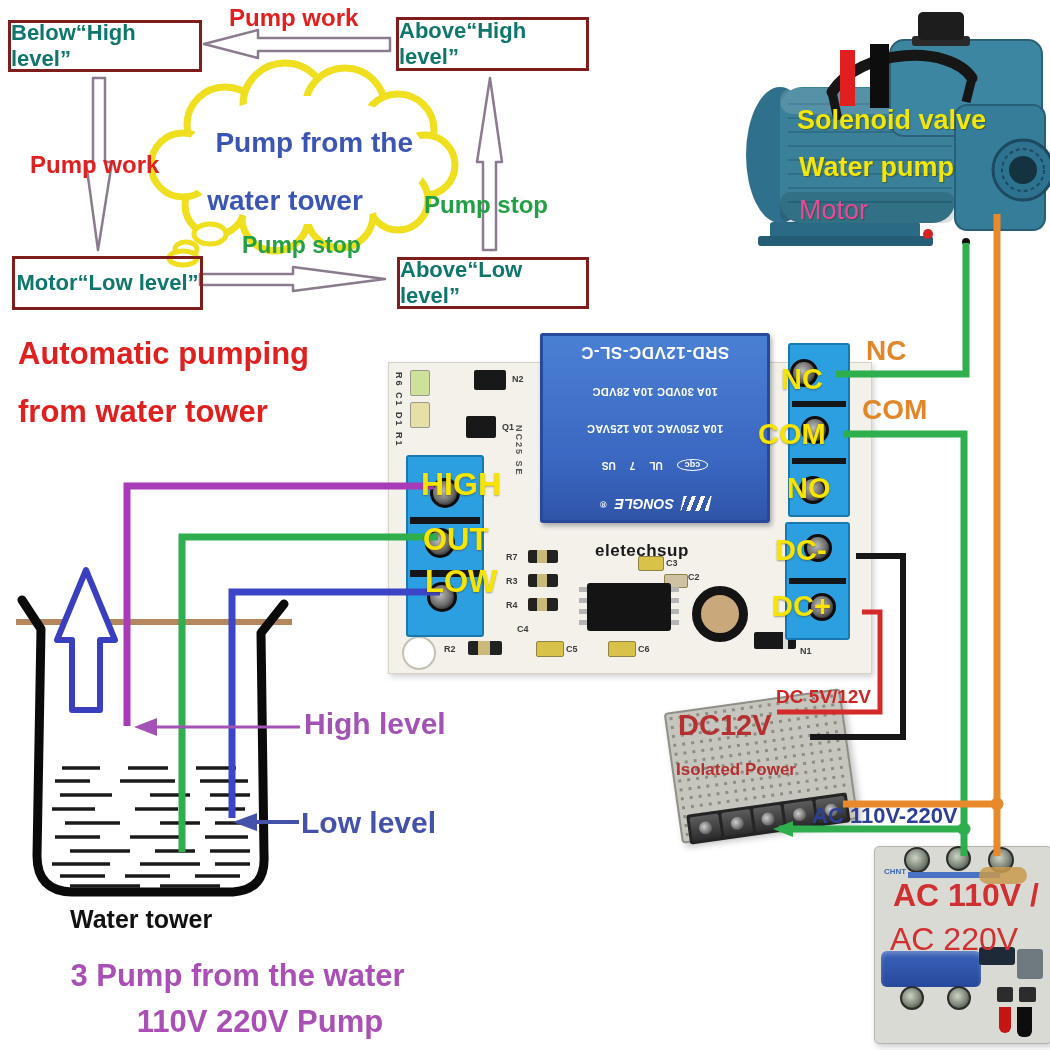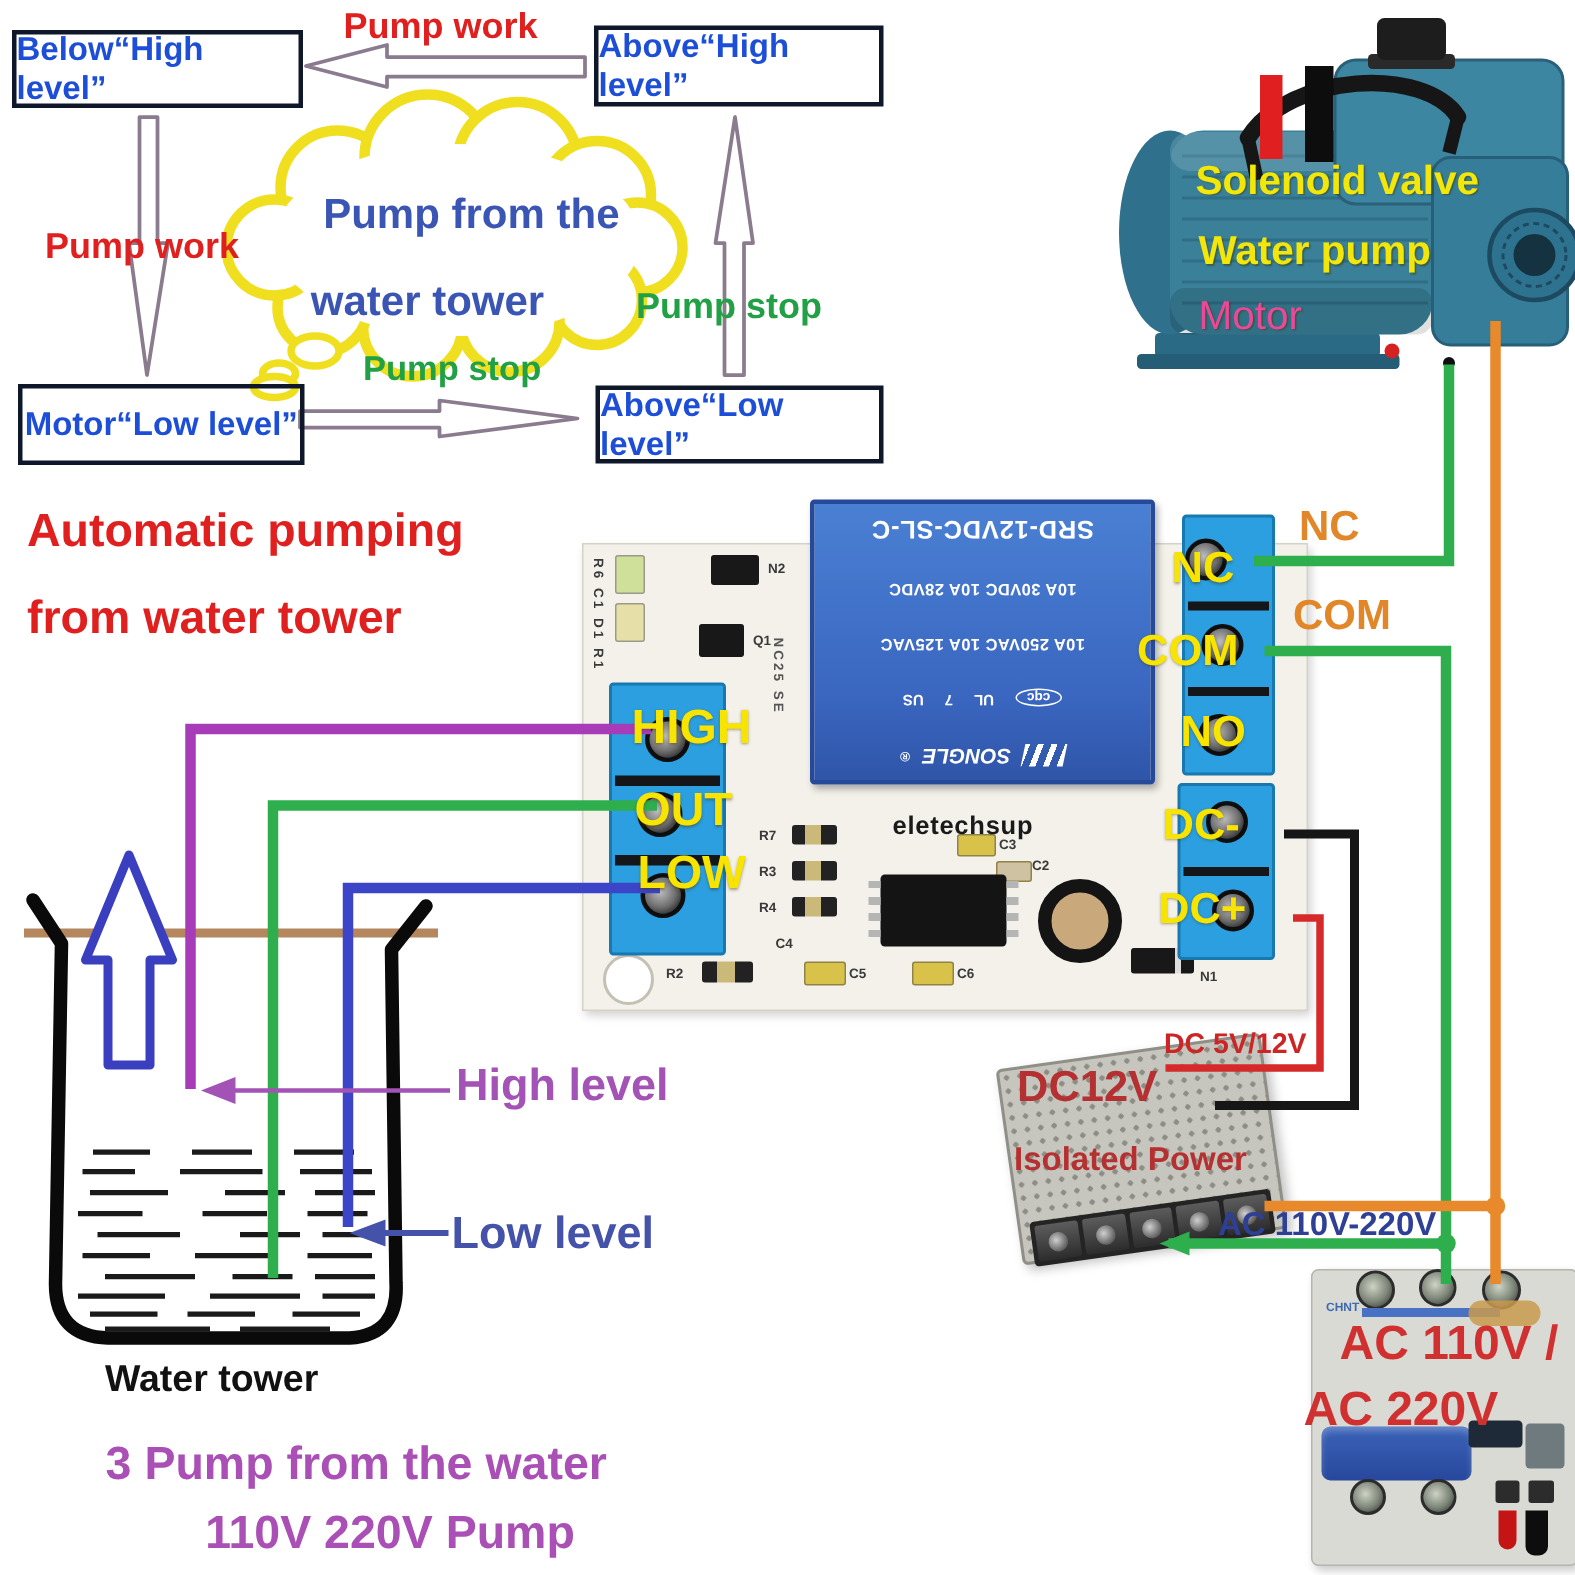--- a/index.html
+++ b/index.html
@@ -1,21 +1,21 @@
 <!DOCTYPE html>
 <html><head>
 <meta charset="utf-8">
 <style>
   html,body{margin:0;padding:0;background:#fff;}
   #canvas{position:relative;width:1050px;height:1050px;background:#ffffff;overflow:hidden;
           font-family:"Liberation Sans",sans-serif;}
   .dev{position:absolute;z-index:1;}
   #art{position:absolute;left:0;top:0;z-index:5;pointer-events:none;}
   .t{position:absolute;z-index:10;white-space:nowrap;line-height:1.05;}
-  .fbox{position:absolute;z-index:10;border:3px solid #0f172a;color:#1d4ed8;font-weight:700;
+  .fbox{position:absolute;z-index:10;border:3px solid #7f1d1d;color:#0f766e;font-weight:700;
         font-size:22px;display:flex;align-items:center;justify-content:center;background:transparent;}
   .red{color:#e01f1f;font-weight:800;}
   .grn{color:#22a045;font-weight:800;}
   .ylw{color:#f7e400;font-weight:800;text-shadow:0 1px 2px rgba(70,50,0,.45);}
   .org{color:#e2862a;font-weight:800;}
   
   #module{left:388px;top:330px;width:482px;height:350px;}
   .pcb{position:absolute;left:0;top:32px;width:482px;height:310px;background:#f3f1ea;
        border:1px solid #d6d2c6;box-shadow:2px 3px 6px rgba(0,0,0,.18);}
   .relay{position:absolute;left:152px;top:3px;width:224px;height:184px;
@@ -327,26 +327,26 @@
   <div class="t ylw" style="left:772px;top:591px;font-size:29px;">DC+</div>
   <div class="t org" style="left:866px;top:336px;font-size:28px;">NC</div>
   <div class="t org" style="left:862px;top:395px;font-size:28px;">COM</div>
 
   <div class="t" style="left:797px;top:106px;font-size:27px;font-weight:800;color:#f2e60a;text-shadow:1px 1px 1px rgba(60,60,0,.5);">Solenoid valve</div>
   <div class="t" style="left:799px;top:153px;font-size:27px;font-weight:800;color:#f2e60a;text-shadow:1px 1px 1px rgba(60,60,0,.5);">Water pump</div>
   <div class="t" style="left:799px;top:196px;font-size:27px;font-weight:400;color:#ec4899;text-shadow:1px 1px 1px rgba(60,60,0,.5);">Motor</div>
 
   <div class="t" style="left:776px;top:687px;font-size:19px;font-weight:700;color:#cc2525;">DC 5V/12V</div>
   <div class="t" style="left:678px;top:710px;font-size:29px;font-weight:800;color:#b53030;">DC12V</div>
-  <div class="t" style="left:676px;top:761px;font-size:22px;font-weight:800;color:#b53030;text-align:right;">Isolated Power</div>
+  <div class="t" style="left:676px;top:761px;font-size:17px;font-weight:800;color:#b53030;text-align:right;">Isolated Power</div>
   <div class="t" style="left:812px;top:804px;font-size:22px;font-weight:800;color:#2e3f96;">AC 110V-220V</div>
 
   <div class="t" style="left:884px;top:868px;font-size:8px;font-weight:700;color:#3d6ab0;">CHNT</div>
   <div class="t" style="left:893px;top:879px;font-size:32px;font-weight:800;color:#d03030;">AC 110V /</div>
-  <div class="t" style="left:869px;top:923px;font-size:32px;font-weight:700;color:#d03030;">AC 220V</div>
+  <div class="t" style="left:890px;top:923px;font-size:32px;font-weight:400;color:#d03030;">AC 220V</div>
 
   <div class="t" style="left:304px;top:708px;font-size:30px;font-weight:700;color:#a352b5;">High level</div>
   <div class="t" style="left:301px;top:807px;font-size:30px;font-weight:700;color:#4452aa;">Low level</div>
   <div class="t" style="left:70px;top:906px;font-size:25px;font-weight:800;color:#111;">Water tower</div>
 
   <div class="t" style="left:40px;top:960px;width:395px;text-align:center;font-size:31px;font-weight:800;color:#a94fb5;">3 Pump from the water</div>
   <div class="t" style="left:115px;top:1006px;width:290px;text-align:center;font-size:31px;font-weight:800;color:#a94fb5;">110V 220V Pump</div>
 
 </div>
 

